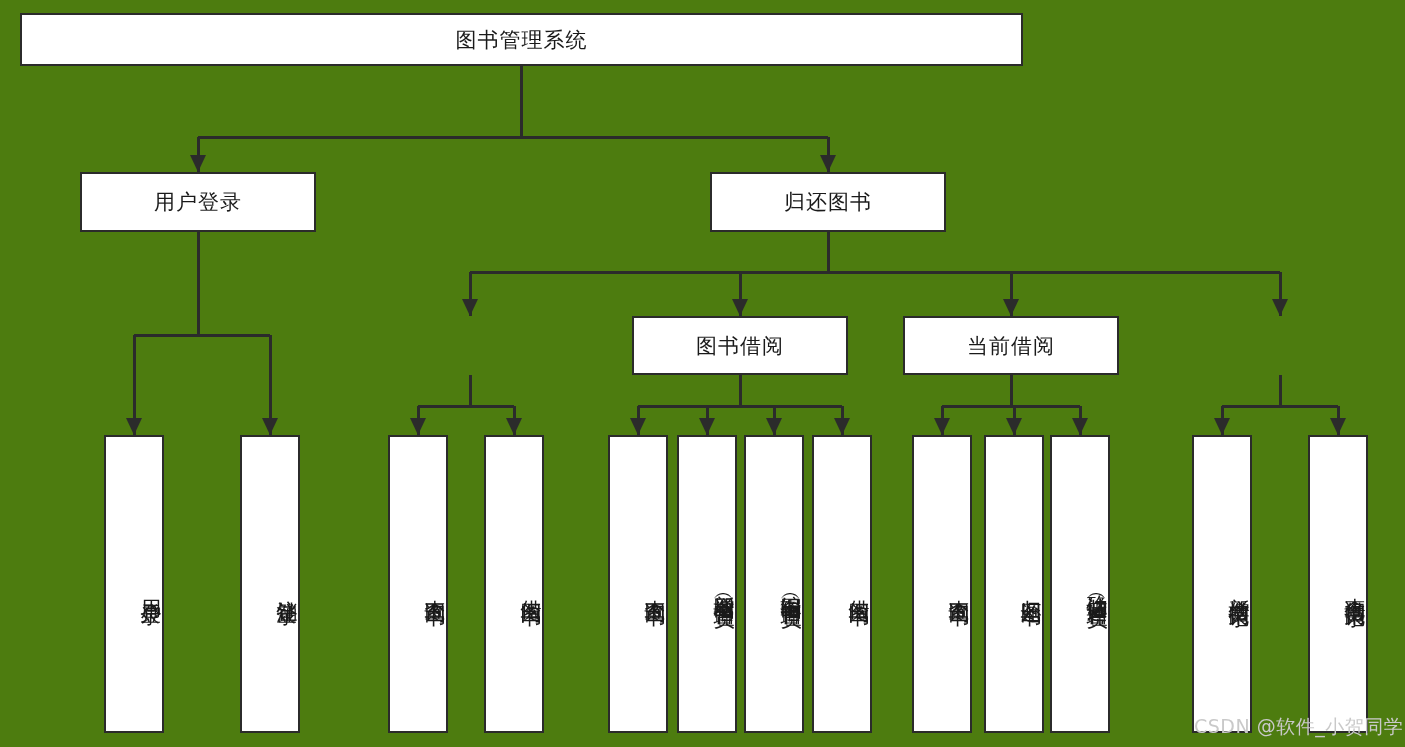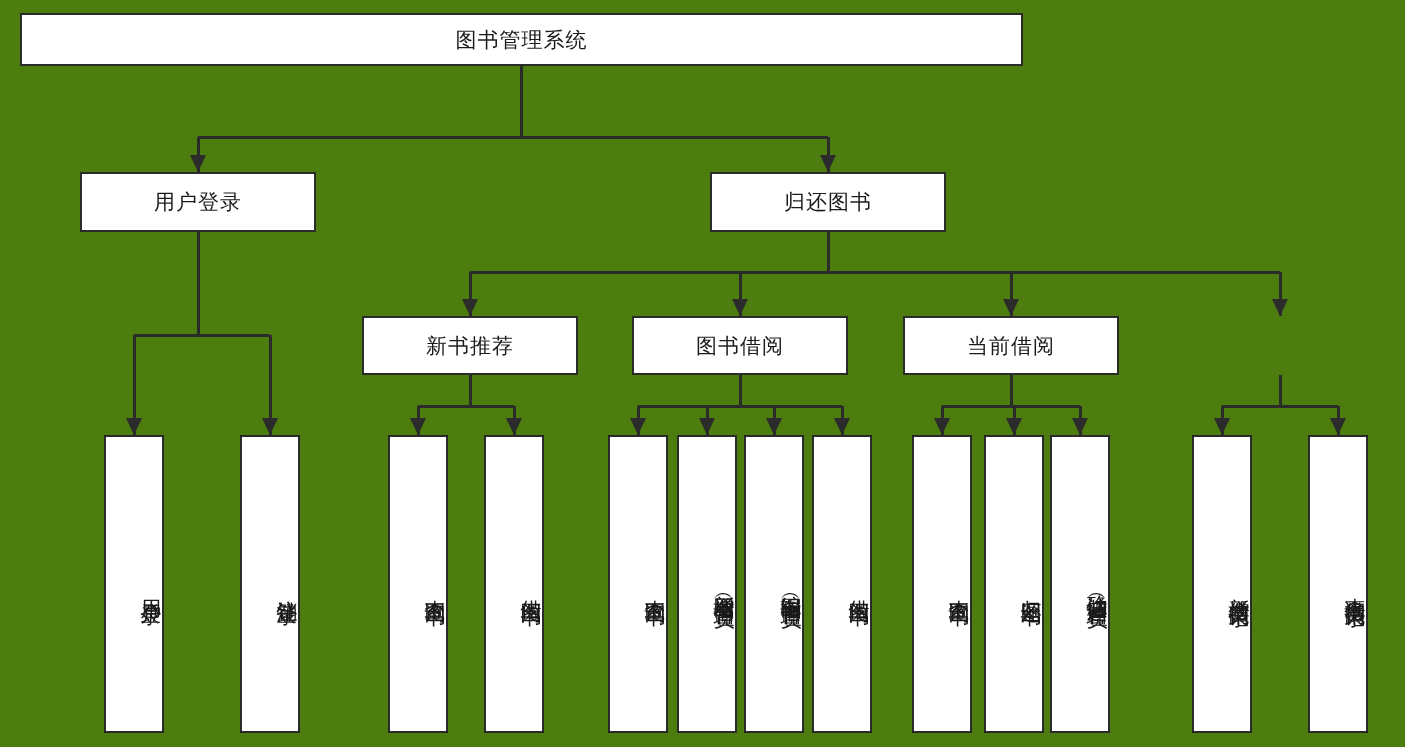--- a/index.html
+++ b/index.html
@@ -80,23 +80,20 @@
     <span>图书管理系统</span>
   </div>
 
   <div class="node h" id="node-l2-0" style="left: 80px; top: 172px; width: 236px; height: 60px;">
     <span>用户登录</span>
   </div>
   <div class="node h" id="node-l2-1" style="left: 710px; top: 172px; width: 236px; height: 60px;">
     <span>归还图书</span>
   </div>
 
-  <div class="node h" id="node-l3-0" style="left: 362px; top: 316px; width: 216px; height: 59px;">
-    <span>新书推荐</span>
-  </div>
   <div class="node h" id="node-l3-2" style="left: 903px; top: 316px; width: 216px; height: 59px;">
     <span>当前借阅</span>
   </div>
   <div class="node h" id="node-l3-1" style="left: 632px; top: 316px; width: 216px; height: 59px;">
     <span>图书借阅</span>
   </div>
 
   <div class="node v" id="leaf-0" style="left: 104px; top: 435px; width: 60px; height: 298px;">
     <span class="vtext">用户登录</span>
   </div>
@@ -130,20 +127,21 @@
   <div class="node v topalign" id="leaf-10" style="left: 1050px; top: 435px; width: 60px; height: 298px;">
     <span class="vtext">确认归还（管理员）</span>
   </div>
   <div class="node v" id="leaf-11" style="left: 1192px; top: 435px; width: 60px; height: 298px;">
     <span class="vtext">新增借阅记录</span>
   </div>
   <div class="node v" id="leaf-12" style="left: 1308px; top: 435px; width: 60px; height: 298px;">
     <span class="vtext">查询借阅记录</span>
   </div>
 
+  <div class="watermark" id="watermark" style="left: 1194px; top: 714px;">CSDN @软件_小贺同学</div>
 
 <div class="edge vline" style="left: 520px; top: 66px; height: 71px;"></div>
     <div class="edge hline" style="left: 198px; top: 135.5px; width: 630px;"></div>
     <div class="edge vline" style="left: 196.5px; top: 137px; height: 35px;"></div>
     <div class="arrow" style="left: 190px; top: 155px;"></div>
     <div class="edge vline" style="left: 826.5px; top: 137px; height: 35px;"></div>
     <div class="arrow" style="left: 820px; top: 155px;"></div>
     <div class="edge vline" style="left: 826.5px; top: 232px; height: 40px;"></div>
     <div class="edge hline" style="left: 470px; top: 270.5px; width: 810px;"></div>
     <div class="edge vline" style="left: 468.5px; top: 272px; height: 44px;"></div>

